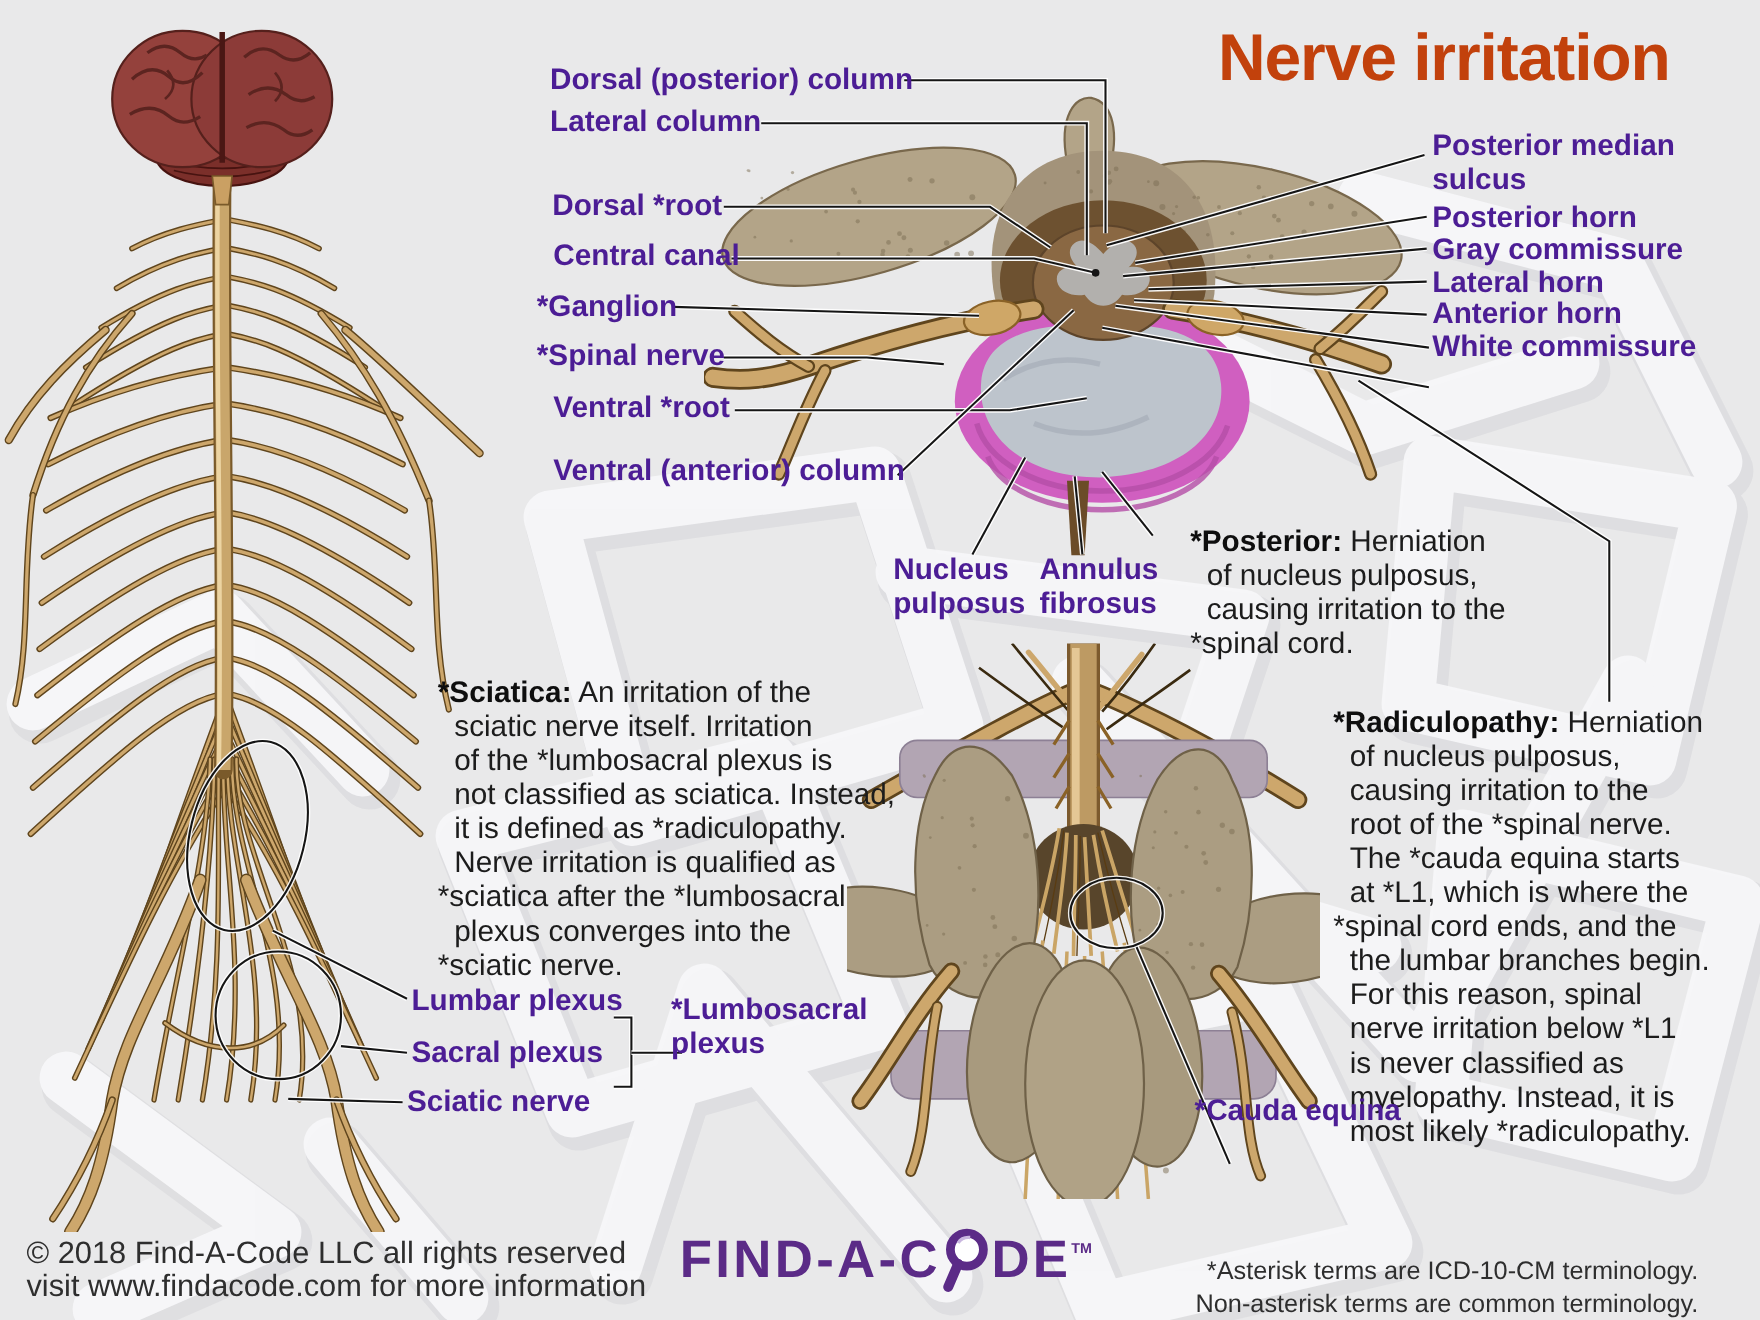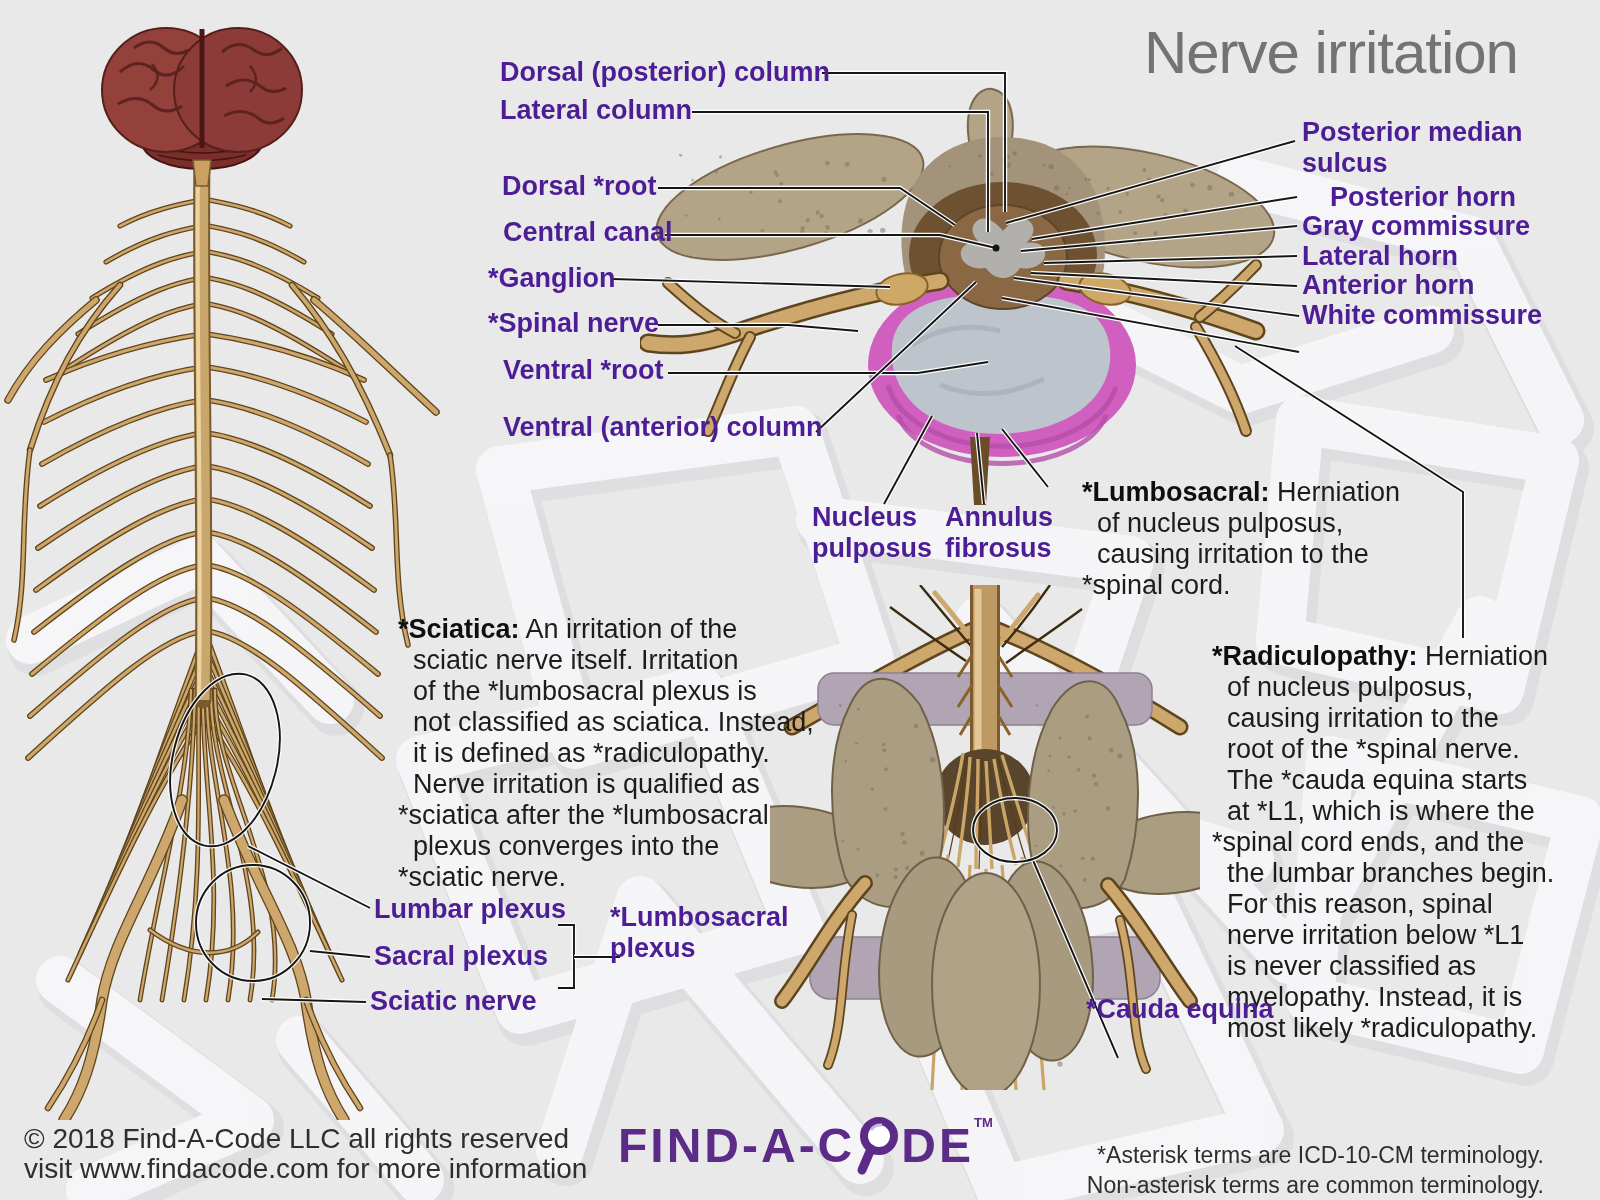--- a/index.html
+++ b/index.html
@@ -2,26 +2,26 @@
 <html><head>
 <meta charset="utf-8">
 <style>
   html,body{margin:0;padding:0;background:#c9c9cc;}
   #stage{position:relative;width:1600px;height:1200px;overflow:hidden;background:#e9e9ea;
          font-family:"Liberation Sans",sans-serif;color:#161616;}
   .layer{position:absolute;}
   .lbl{position:absolute;font-weight:700;font-size:27px;line-height:1.13;white-space:pre;color:#4c1d95;}
   .def{position:absolute;font-size:27px;line-height:31px;white-space:pre-wrap;font-weight:400;color:#1c1c1c;}
   .def b{font-weight:700;color:#0e0e0e;}
-  .title{position:absolute;font-size:60px;font-weight:400;letter-spacing:-1px;color:#737373;}
+  .title{position:absolute;font-size:60px;font-weight:700;letter-spacing:-1px;color:#c2410c;}
   .foot{position:absolute;font-size:28px;line-height:30px;color:#2e2e2e;white-space:pre;}
   .logo{position:absolute;display:flex;align-items:flex-start;color:#5b2b87;font-weight:700;
         font-size:48px;letter-spacing:3px;line-height:1;}
   .logo .ltr{display:inline-block;padding-top:10px;}
-  .logo sup{font-size:13px;letter-spacing:0;margin-top:4px;}
+  .logo sup{font-size:13px;letter-spacing:0;margin-top:16px;}
   .ctr{text-align:left;}
 </style>
 </head>
 <body>
 
 <div id="stage">
 
   <svg id="watermark" class="layer" style="left:0;top:0" width="1600" height="1200" viewBox="0 0 1600 1200">
     <defs>
       <g id="wm" fill="none" stroke-linecap="round" stroke-linejoin="round">
@@ -479,32 +479,32 @@
   <div class="lbl" style="left:500px;top:95px">Lateral column</div>
   <div class="lbl" style="left:502px;top:171px">Dorsal *root</div>
   <div class="lbl" style="left:503px;top:217px">Central canal</div>
   <div class="lbl" style="left:488px;top:263px">*Ganglion</div>
   <div class="lbl" style="left:488px;top:308px">*Spinal nerve</div>
   <div class="lbl" style="left:503px;top:355px">Ventral *root</div>
   <div class="lbl" style="left:503px;top:412px">Ventral (anterior) column</div>
 
   <div class="lbl" style="left:1302px;top:117px">Posterior median
 sulcus</div>
-  <div class="lbl" style="left:1330px;top:182px">Posterior horn</div>
+  <div class="lbl" style="left:1302px;top:182px">Posterior horn</div>
   <div class="lbl" style="left:1302px;top:211px">Gray commissure</div>
   <div class="lbl" style="left:1302px;top:241px">Lateral horn</div>
   <div class="lbl" style="left:1302px;top:270px">Anterior horn</div>
   <div class="lbl" style="left:1302px;top:300px">White commissure</div>
 
   <div class="lbl" style="left:812px;top:502px">Nucleus
 pulposus</div>
   <div class="lbl" style="left:945px;top:502px">Annulus
 fibrosus</div>
 
-  <div class="def" style="left:1082px;top:477px"><b>*Lumbosacral:</b><span> Herniation
+  <div class="def" style="left:1082px;top:477px"><b>*Posterior:</b><span> Herniation
   of nucleus pulposus,
   causing irritation to the
 *spinal cord.</span></div>
   <div class="def" style="left:398px;top:614px"><b>*Sciatica:</b><span> An irritation of the
   sciatic nerve itself. Irritation
   of the *lumbosacral plexus is
   not classified as sciatica. Instead,
   it is defined as *radiculopathy.
   Nerve irritation is qualified as
 *sciatica after the *lumbosacral

